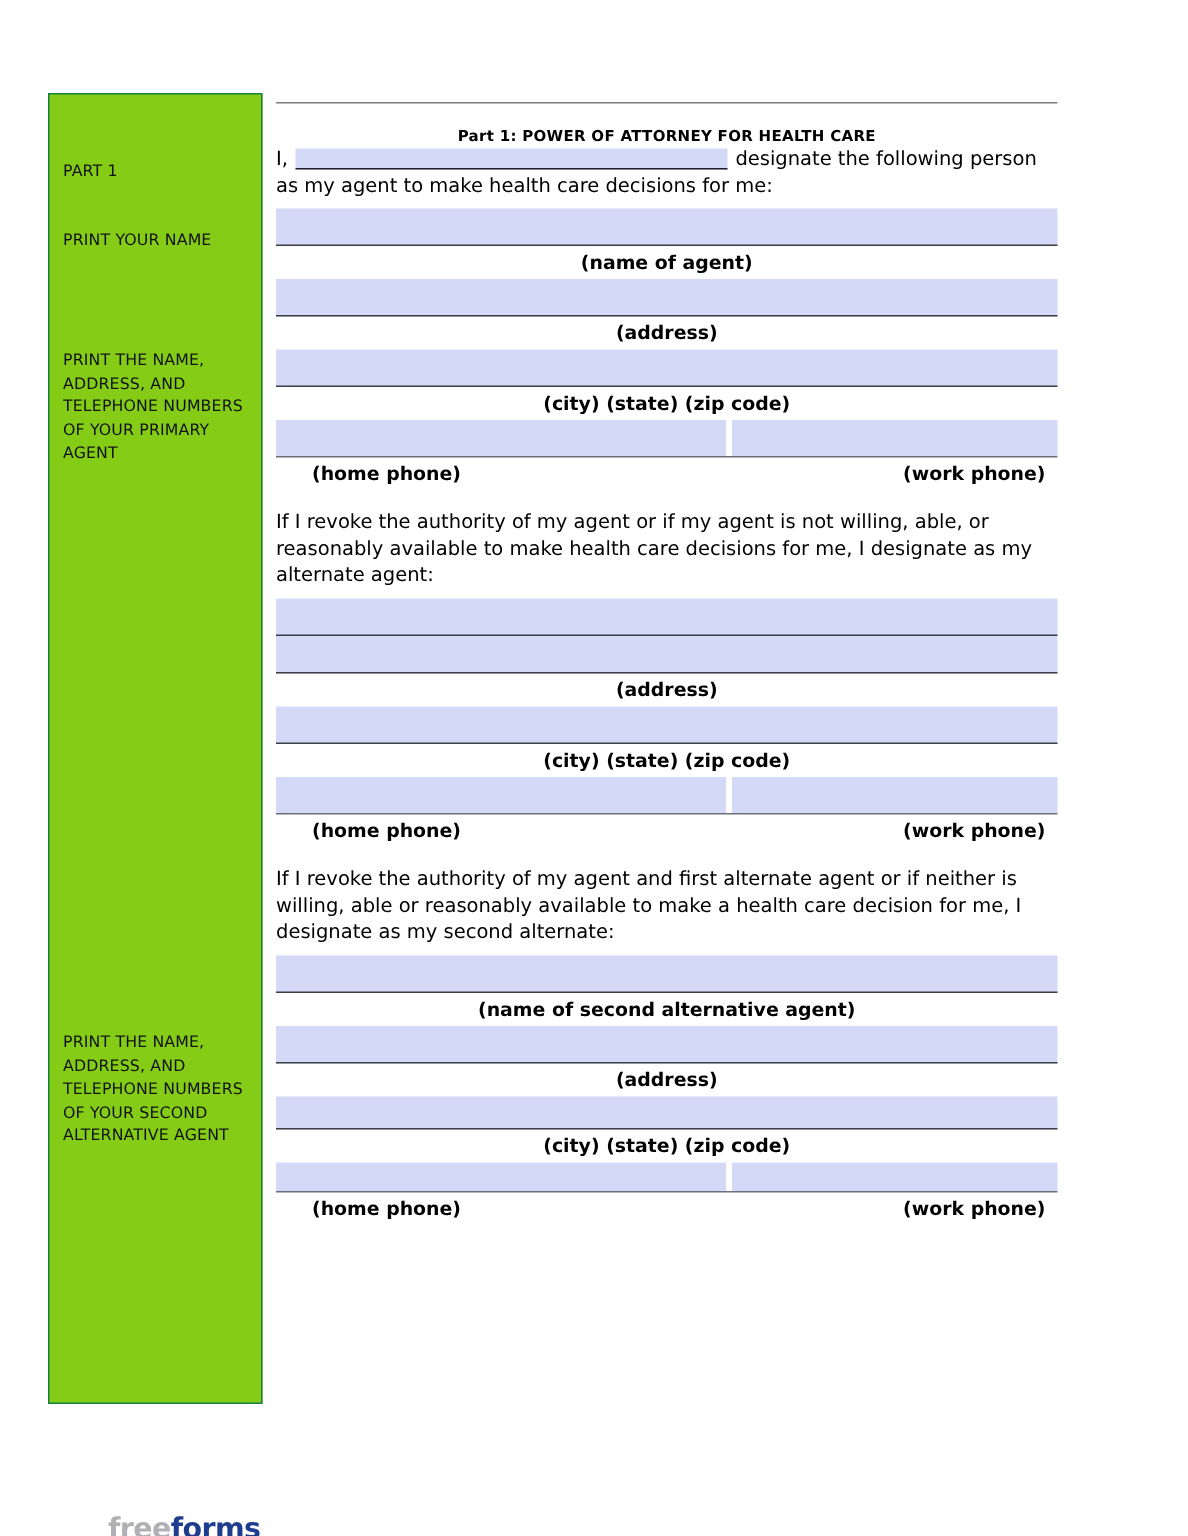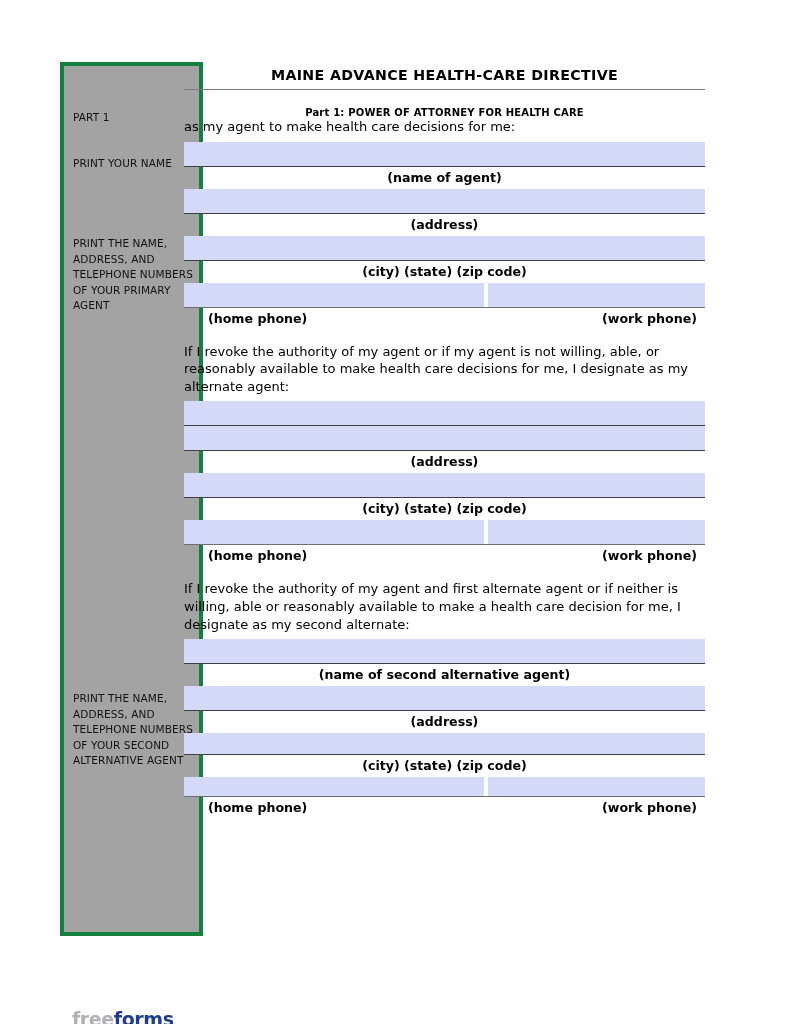--- a/index.html
+++ b/index.html
@@ -19,24 +19,23 @@
     overflow: hidden;
   }
 
   
   .sidebar {
     position: absolute;
     left: 32px;
     top: 62px;
     width: 143px;
     height: 874px;
-    background: #a3a3a3;
-    border: 4px solid #15803d;
+    background: #84cc16;
+    border: 1px solid #15803d;
     padding: 38px 0 0 9px;
-    margin-left: 28px;
   }
   .side-note {
     position: absolute;
     left: 9px;
     width: 132px;
     font-size: 10.5px;
     line-height: 15.5px;
     color: #111111;
     letter-spacing: 0.1px;
   }
@@ -170,26 +169,30 @@
 
   <aside class="sidebar">
     <div class="side-note n0">PART 1</div>
     <div class="side-note n1">PRINT YOUR NAME</div>
     <div class="side-note n2">PRINT THE NAME, ADDRESS, AND TELEPHONE NUMBERS OF YOUR PRIMARY AGENT</div>
     <div class="side-note n4">PRINT THE NAME, ADDRESS, AND TELEPHONE NUMBERS OF YOUR SECOND ALTERNATIVE AGENT</div>
   </aside>
 
   <main class="content">
 
-    <h1 class="doc-title">MAINE ADVANCE HEALTH-CARE DIRECTIVE</h1>
     <hr class="title-rule">
 
     <h2 class="part-title">Part 1:  POWER OF ATTORNEY FOR HEALTH CARE</h2>
 
 
+    <div class="inline-row">
+      <span>I,</span>
+      <span class="inline-blank"></span>
+      <span>designate the following person</span>
+    </div>
     <div class="body-text">as my agent to make health care decisions for me:</div>
 
     <div class="field-block">
       <div class="field-line"></div>
       <div class="field-caption">(name of agent)</div>
 
       <div class="field-line"></div>
       <div class="field-caption">(address)</div>
 
       <div class="field-line"></div>

